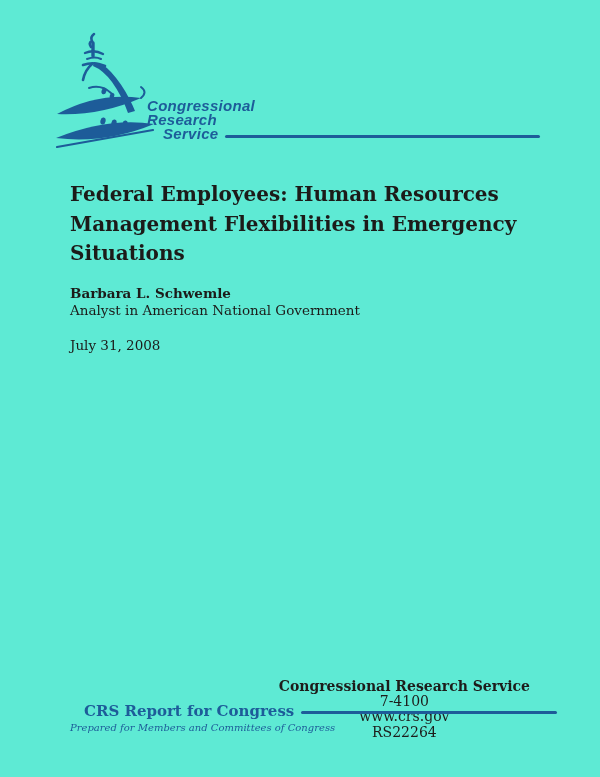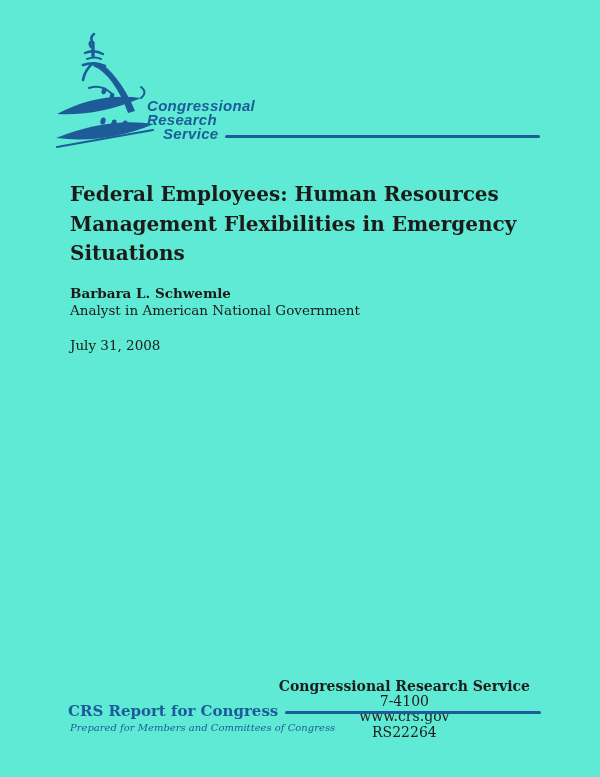--- a/index.html
+++ b/index.html
@@ -88,21 +88,21 @@
     font-size: 14px;
     line-height: 15.2px;
     color: #1d1c1a;
     margin-top: 34px;
   }
   .contact-org { font-weight: bold; }
 
   
   .footer-row {
     position: absolute;
-    left: 68px;
+    left: 84px;
     top: 702px;
     width: 473px;
     display: flex;
     align-items: center;
     justify-content: flex-end;
   }
   .footer-banner {
     color: #1d5c99;
     font-weight: bold;
     font-size: 15px;

